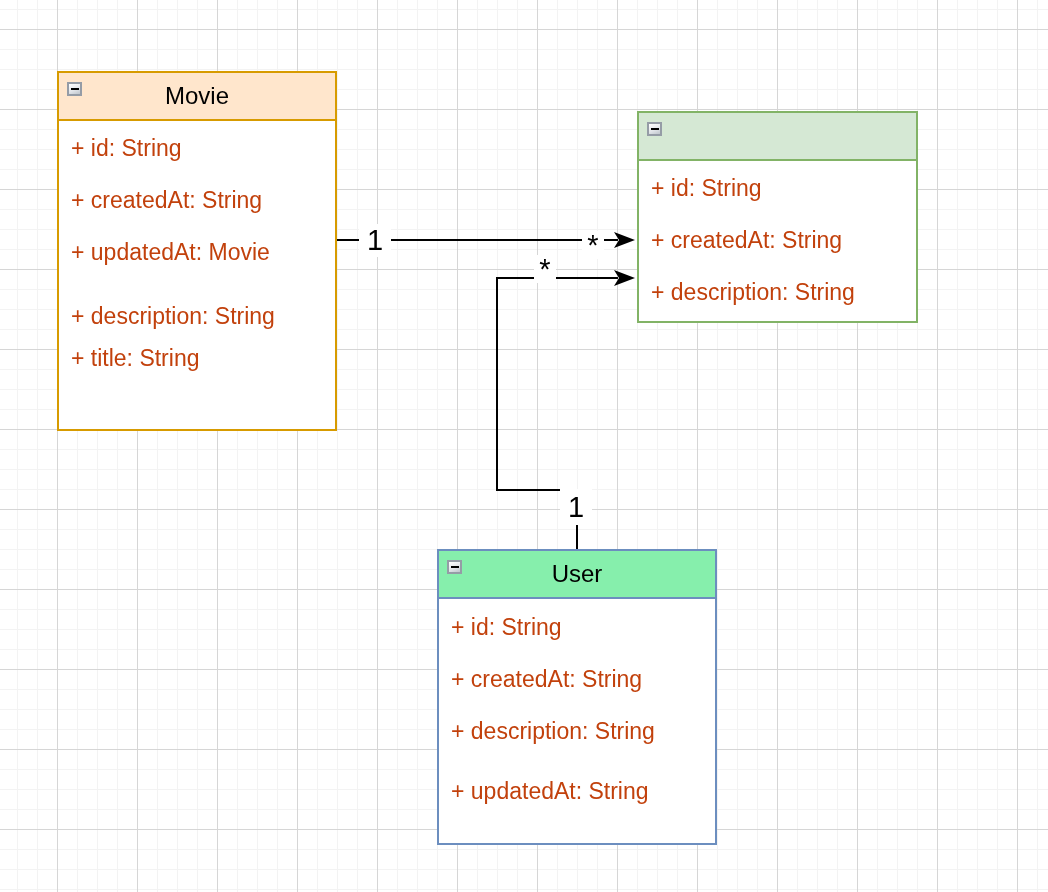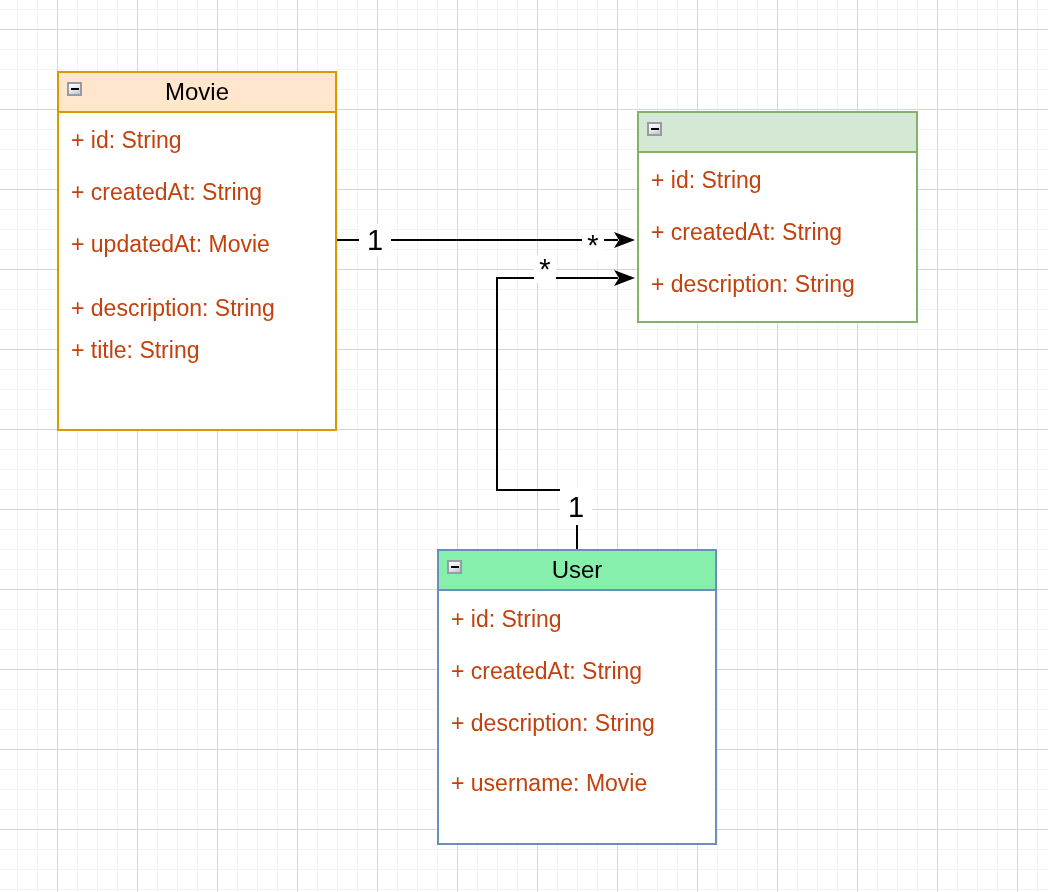--- a/index.html
+++ b/index.html
@@ -17,21 +17,21 @@
     background-size:80px 80px,80px 80px,20px 20px,20px 20px;
     background-position:57px 0,0 29px,17px 0,0 9px;
   }
   .entity{
     position:absolute;
     background:#ffffff;
     box-sizing:border-box;
   }
   .entity .header{
     position:relative;
-    height:40px;
+    height:48px;
     display:flex;align-items:center;justify-content:center;
     font-size:24px;color:#000;
     box-sizing:border-box;
   }
   .entity .body{
     position:relative;
     box-sizing:border-box;
   }
   .entity .row{
     position:absolute;left:12px;right:4px;
@@ -106,21 +106,21 @@
 
   <div class="entity" id="user">
     <div class="header">
       <span class="collapse"></span>
       <span>User</span>
     </div>
     <div class="body">
       <div class="row" style="top:16px">+ id: String</div>
       <div class="row" style="top:68px">+ createdAt: String</div>
       <div class="row" style="top:120px">+ description: String</div>
-      <div class="row" style="top:180px">+ username: Movie</div>
+      <div class="row" style="top:180px">+ updatedAt: String</div>
     </div>
   </div>
 
   <svg id="connectors" viewBox="0 0 1048 892" xmlns="http://www.w3.org/2000/svg">
 
     <g>
       <path d="M 337 240 H 618" stroke="#000" stroke-width="2" fill="none"></path>
       <polygon points="614,232 635,240 614,248 619,240" fill="#000"></polygon>
     </g>
 

